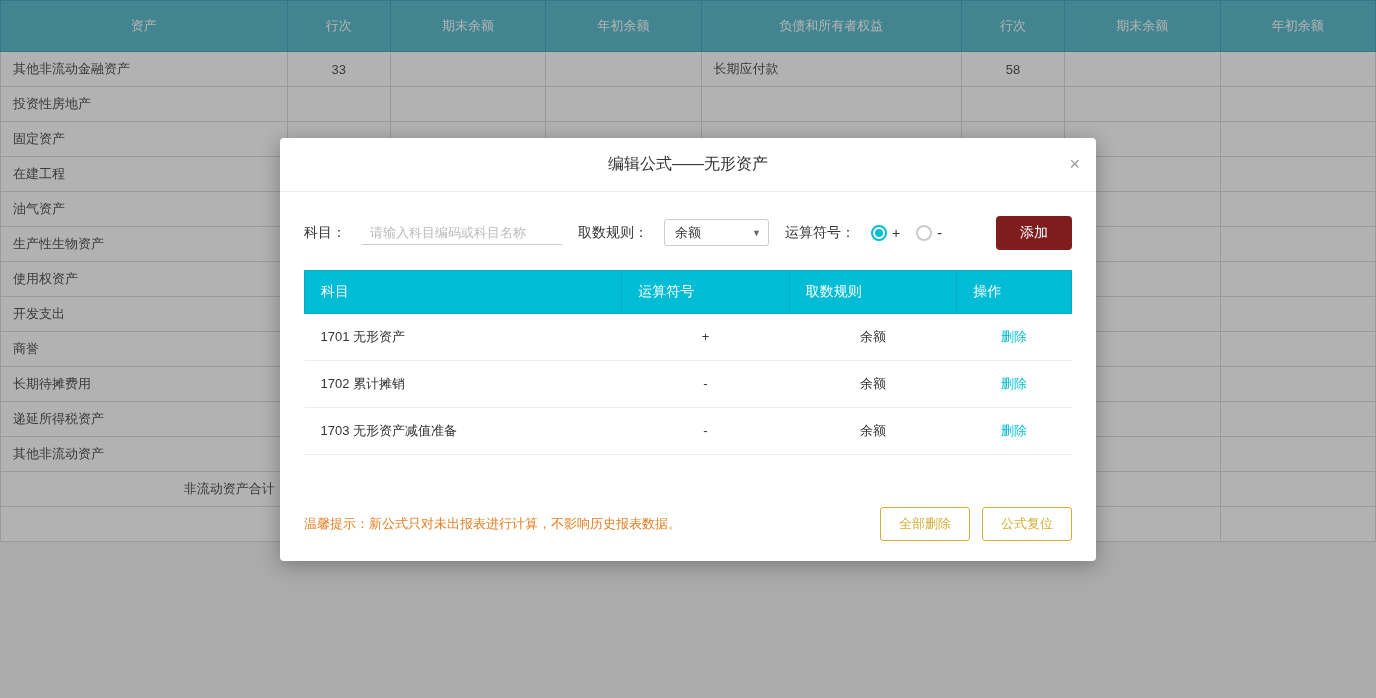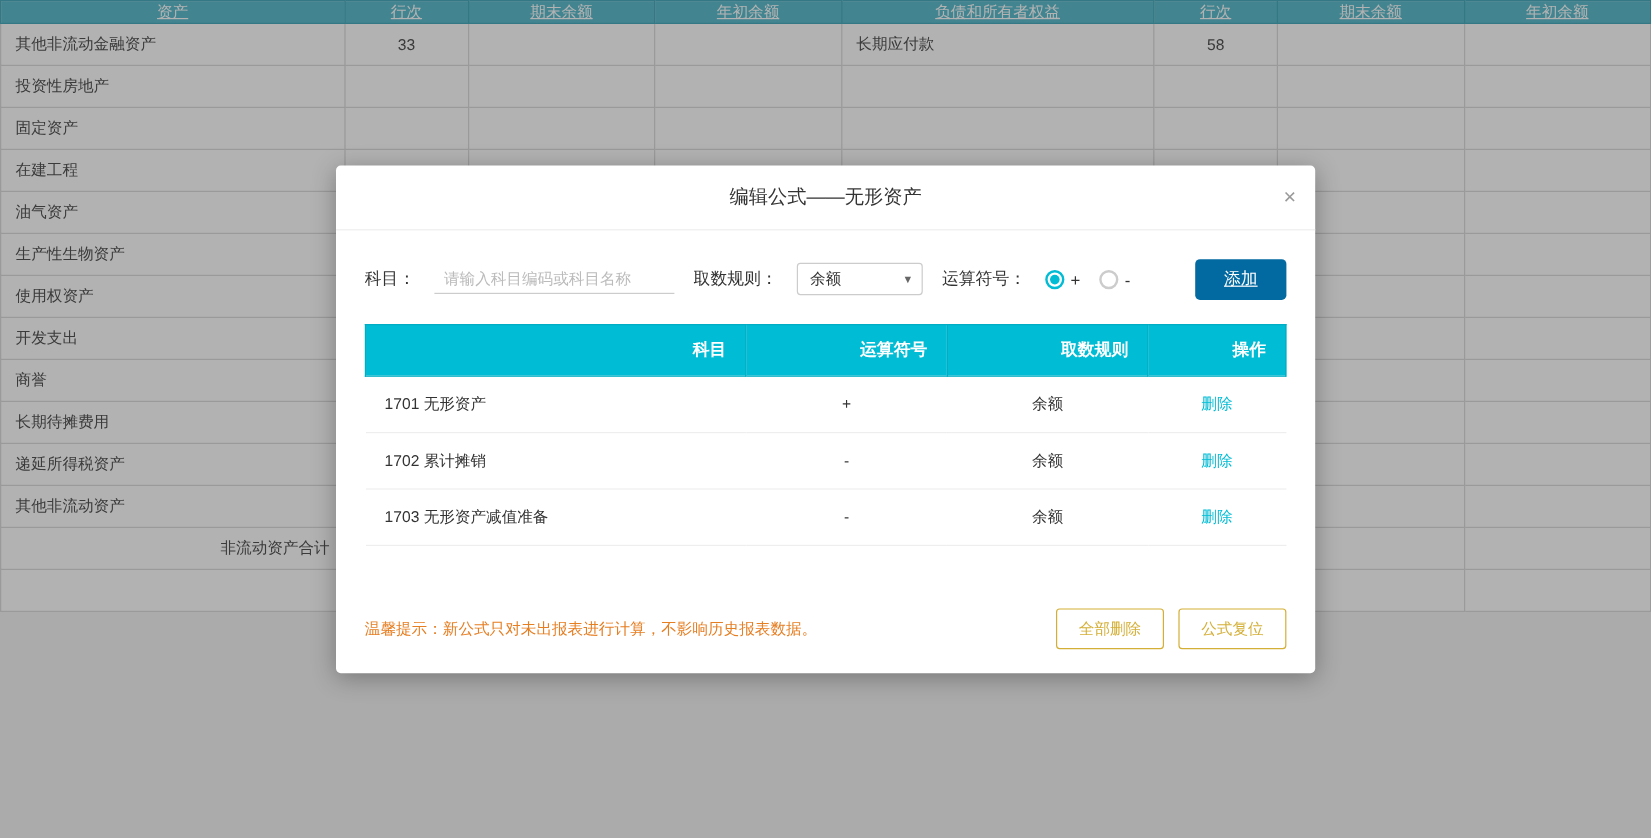--- a/index.html
+++ b/index.html
@@ -22,25 +22,24 @@
     .bg-table {
       width: 100%;
       border-collapse: collapse;
       color: #333;
       font-size: 13px;
     }
 
     .bg-table th {
       background: #5fbfcf;
       color: #fff;
-      padding: 0 12px;
+      padding: 16px 12px;
       text-align: center;
       border: 1px solid #4aadbe;
       font-weight: normal;
-      text-decoration: underline;
     }
 
     .bg-table td {
       padding: 8px 12px;
       text-align: center;
       border: 1px solid #ddd;
       background: #fff;
       color: #555;
     }
 
@@ -195,48 +194,47 @@
       background: #00bcd4;
     }
 
     .radio-text {
       color: #333;
       font-size: 14px;
     }
 
     
     .btn-add {
-      background: #0369a1;
+      background: #7f1d1d;
       color: #fff;
       border: none;
       border-radius: 4px;
       padding: 8px 24px;
       font-size: 14px;
       cursor: pointer;
       white-space: nowrap;
       margin-left: auto;
-      text-decoration: underline;
     }
 
     
     .data-table {
       width: 100%;
       border-collapse: collapse;
       margin-bottom: 20px;
     }
 
     .data-table thead tr {
       background: #00bcd4;
     }
 
     .data-table thead th {
       color: #fff;
       padding: 12px 16px;
-      text-align: right;
-      font-weight: bold;
+      text-align: left;
+      font-weight: normal;
       font-size: 14px;
       border: 1px solid #00adc4;
     }
 
     .data-table tbody tr {
       border-bottom: 1px solid #eee;
     }
 
     .data-table tbody tr:last-child {
       border-bottom: none;

